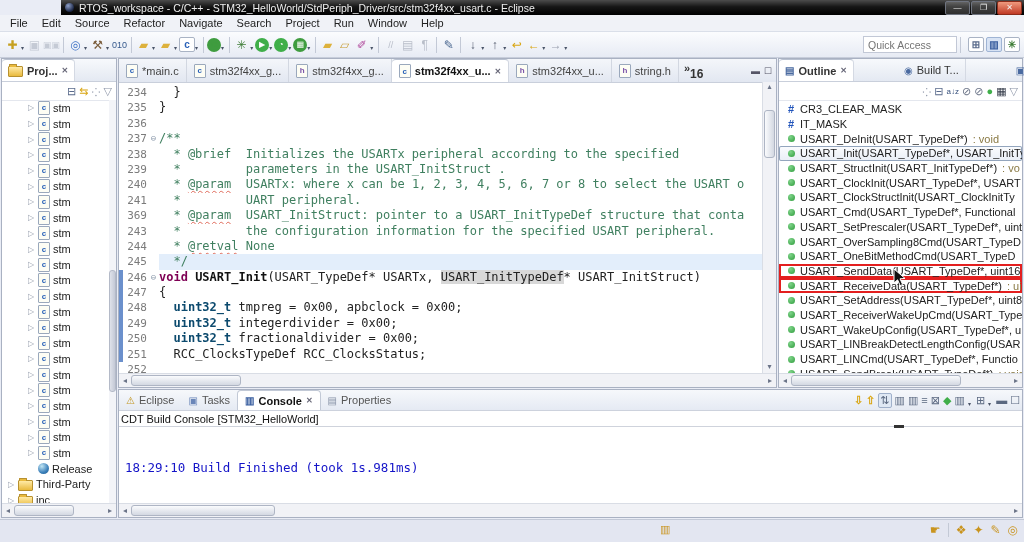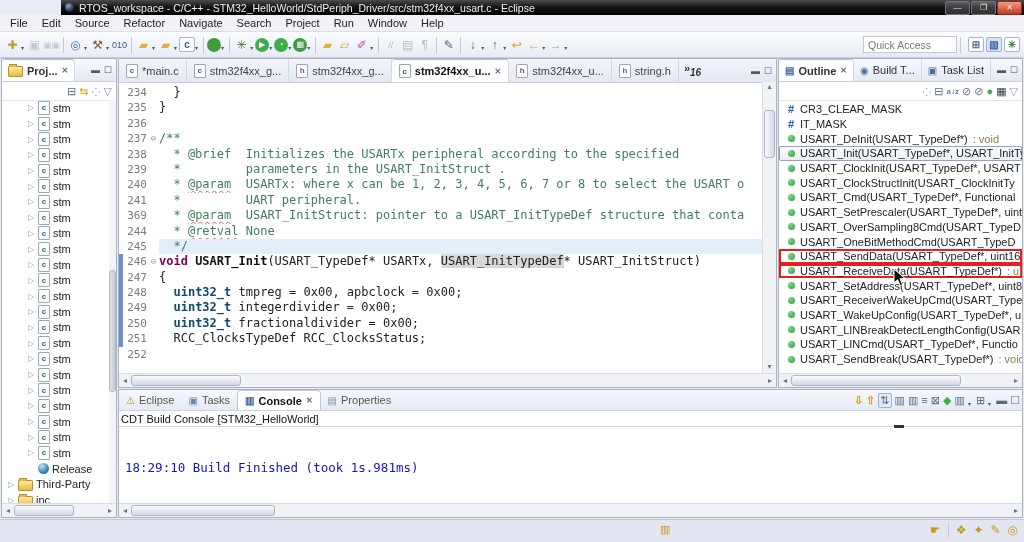--- a/index.html
+++ b/index.html
@@ -38,21 +38,21 @@
     padding:0 4px;color:#333;margin-left:auto;font-family:"Liberation Sans",sans-serif;}
   .persp{display:flex;align-items:center;gap:2px;margin-left:4px;}
   .persp .tbi.active{background:#d8e3f4;border:1px solid #9fb4d4;}
   
   .panel{position:absolute;background:#fff;border:1px solid #a9b1c2;box-sizing:border-box;}
   #explorer{left:1px;top:58px;width:116px;height:460px;}
   #editor  {left:118px;top:58px;width:659px;height:330px;}
   #outline {left:778px;top:58px;width:245px;height:330px;}
   #console {left:118px;top:389px;width:905px;height:129px;}
   .ptabs{height:22px;display:flex;align-items:stretch;
-    background:linear-gradient(#f7f9fc,#e4e9f2);border-bottom:1px solid #c9cfdb;}
+    background:linear-gradient(#f7f9fc,#e4e9f2);border-bottom:1px solid #c9cfdb;gap:44px;}
   .ptab{display:flex;align-items:center;gap:4px;padding:0 6px;color:#333;
     border-right:1px solid #d4d9e3;white-space:nowrap;}
   .ptab.active{background:#fff;font-weight:bold;border-top:1px solid #b9c1d0;
     border-top-left-radius:4px;border-top-right-radius:4px;}
   .tclose{font-size:8px;color:#667;}
   .minmax{margin-left:auto;display:flex;align-items:center;gap:4px;padding:0 4px;color:#556;}
   .mm{font-size:9px;}
   
   .viewbar{height:18px;display:flex;align-items:center;justify-content:flex-end;
     gap:3px;padding:0 4px;border-bottom:1px solid #e4e7ee;color:#5a6880;}
@@ -79,21 +79,21 @@
   .hs-th{height:9px;background:linear-gradient(#fafbfd,#d3d8e2);border:1px solid #aeb5c4;
     border-radius:3px;}
   
   .etabs{height:23px;display:flex;align-items:stretch;
     background:linear-gradient(#f4f6fa,#e2e7f1);border-bottom:1px solid #c9cfdb;}
   .etab{display:flex;align-items:center;gap:4px;padding:0 7px;color:#444;
     border-right:1px solid #d2d7e1;white-space:nowrap;}
   .etab.active{background:#fff;font-weight:bold;color:#111;
     border-top-left-radius:4px;border-top-right-radius:4px;border-top:1px solid #b9c1d0;}
   .ovf{display:flex;align-items:flex-start;padding:3px 3px 0 5px;color:#333;font-weight:bold;}
-  .ovf .n{font-size:10px;margin-top:5px;font-style:italic;}
+  .ovf .n{font-size:12px;margin-top:5px;}
   #code{position:absolute;top:23px;left:0;right:13px;bottom:13px;overflow:hidden;
     font-family:"DejaVu Sans Mono",monospace;font-size:12px;line-height:15.4px;padding-top:3px;}
   .cl{display:flex;height:15.4px;position:relative;white-space:pre;}
   .ln{width:28px;text-align:right;color:#7b7b7b;padding-right:1px;flex:none;font-size:11px;
       font-family:"DejaVu Sans Mono",monospace;}
   .fd{width:11px;flex:none;color:#8a98aa;font-size:9px;text-align:center;line-height:15px;}
   .ct{flex:1;white-space:pre;overflow:hidden;}
   .cl.cur .ct{background:#e3eefb;}
   .cl.bar::before{content:"";position:absolute;left:0;top:0;width:4px;height:100%;background:#6b90cc;}
   .s-k{color:#7f0055;font-weight:bold;}
@@ -458,20 +458,21 @@
     <div id="code">
         <div class="cl"><span class="ln">234</span><span class="fd"></span><span class="ct"><span class="s-p">  }</span></span></div>
         <div class="cl"><span class="ln">235</span><span class="fd"></span><span class="ct"><span class="s-p">}</span></span></div>
         <div class="cl"><span class="ln">236</span><span class="fd"></span><span class="ct"></span></div>
         <div class="cl"><span class="ln">237</span><span class="fd">⊖</span><span class="ct"><span class="s-c">/**</span></span></div>
         <div class="cl"><span class="ln">238</span><span class="fd"></span><span class="ct"><span class="s-c">  * @brief  Initializes the USARTx peripheral according to the specified</span></span></div>
         <div class="cl"><span class="ln">239</span><span class="fd"></span><span class="ct"><span class="s-c">  *         parameters in the USART_InitStruct .</span></span></div>
         <div class="cl"><span class="ln">240</span><span class="fd"></span><span class="ct"><span class="s-c">  * </span><span class="s-cw">@param</span><span class="s-c">  USARTx: where x can be 1, 2, 3, 4, 5, 6, 7 or 8 to select the USART o</span></span></div>
         <div class="cl"><span class="ln">241</span><span class="fd"></span><span class="ct"><span class="s-c">  *         UART peripheral.</span></span></div>
         <div class="cl"><span class="ln">369</span><span class="fd"></span><span class="ct"><span class="s-c">  * </span><span class="s-cw">@param</span><span class="s-c">  USART_InitStruct: pointer to a USART_InitTypeDef structure that conta</span></span></div>
+        <div class="cl"><span class="ln">243</span><span class="fd"></span><span class="ct"><span class="s-c">  *         the configuration information for the specified USART peripheral.</span></span></div>
         <div class="cl"><span class="ln">244</span><span class="fd"></span><span class="ct"><span class="s-c">  * </span><span class="s-cw">@retval</span><span class="s-c"> None</span></span></div>
         <div class="cl cur"><span class="ln">245</span><span class="fd"></span><span class="ct"><span class="s-c">  */</span></span></div>
         <div class="cl bar"><span class="ln">246</span><span class="fd">⊖</span><span class="ct"><span class="s-k">void</span><span class="s-p"> </span><span class="s-f">USART_Init</span><span class="s-p">(USART_TypeDef* USARTx, </span><span class="s-o">USART_InitTypeDef</span><span class="s-p">* USART_InitStruct)</span></span></div>
         <div class="cl bar"><span class="ln">247</span><span class="fd"></span><span class="ct"><span class="s-p">{</span></span></div>
         <div class="cl bar"><span class="ln">248</span><span class="fd"></span><span class="ct"><span class="s-p">  </span><span class="s-t">uint32_t</span><span class="s-p"> tmpreg = 0x00, apbclock = 0x00;</span></span></div>
         <div class="cl bar"><span class="ln">249</span><span class="fd"></span><span class="ct"><span class="s-p">  </span><span class="s-t">uint32_t</span><span class="s-p"> integerdivider = 0x00;</span></span></div>
         <div class="cl bar"><span class="ln">250</span><span class="fd"></span><span class="ct"><span class="s-p">  </span><span class="s-t">uint32_t</span><span class="s-p"> fractionaldivider = 0x00;</span></span></div>
         <div class="cl bar"><span class="ln">251</span><span class="fd"></span><span class="ct"><span class="s-p">  </span><span class="s-p">RCC_ClocksTypeDef RCC_ClocksStatus;</span></span></div>
         <div class="cl"><span class="ln">252</span><span class="fd"></span><span class="ct"></span></div>
       </div>
@@ -527,20 +528,25 @@
           <span>IT_MASK</span>
         </div>
         <div class="orow">
           <span class="bullet"></span>
           <span>USART_DeInit(USART_TypeDef*)</span>
           <span class="ret"> : void</span>
         </div>
         <div class="orow sel">
           <span class="bullet"></span>
           <span>USART_Init(USART_TypeDef*, USART_InitTy</span>
+        </div>
+        <div class="orow">
+          <span class="bullet"></span>
+          <span>USART_StructInit(USART_InitTypeDef*)</span>
+          <span class="ret"> : vo</span>
         </div>
         <div class="orow">
           <span class="bullet"></span>
           <span>USART_ClockInit(USART_TypeDef*, USART</span>
         </div>
         <div class="orow">
           <span class="bullet"></span>
           <span>USART_ClockStructInit(USART_ClockInitTy</span>
         </div>
         <div class="orow">

